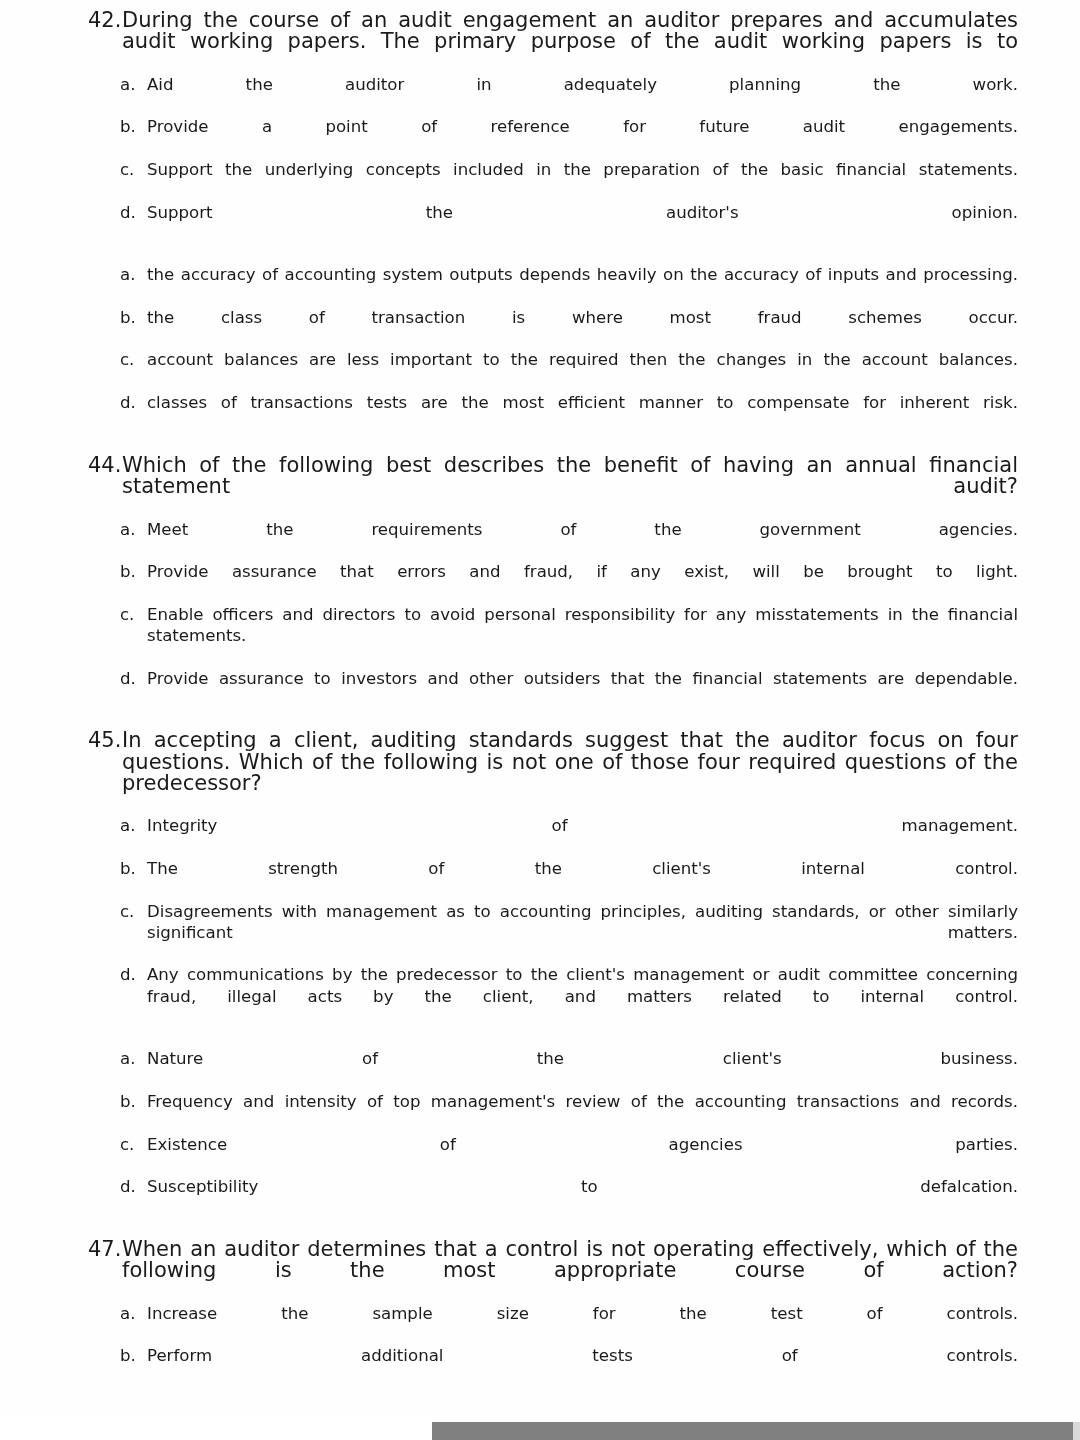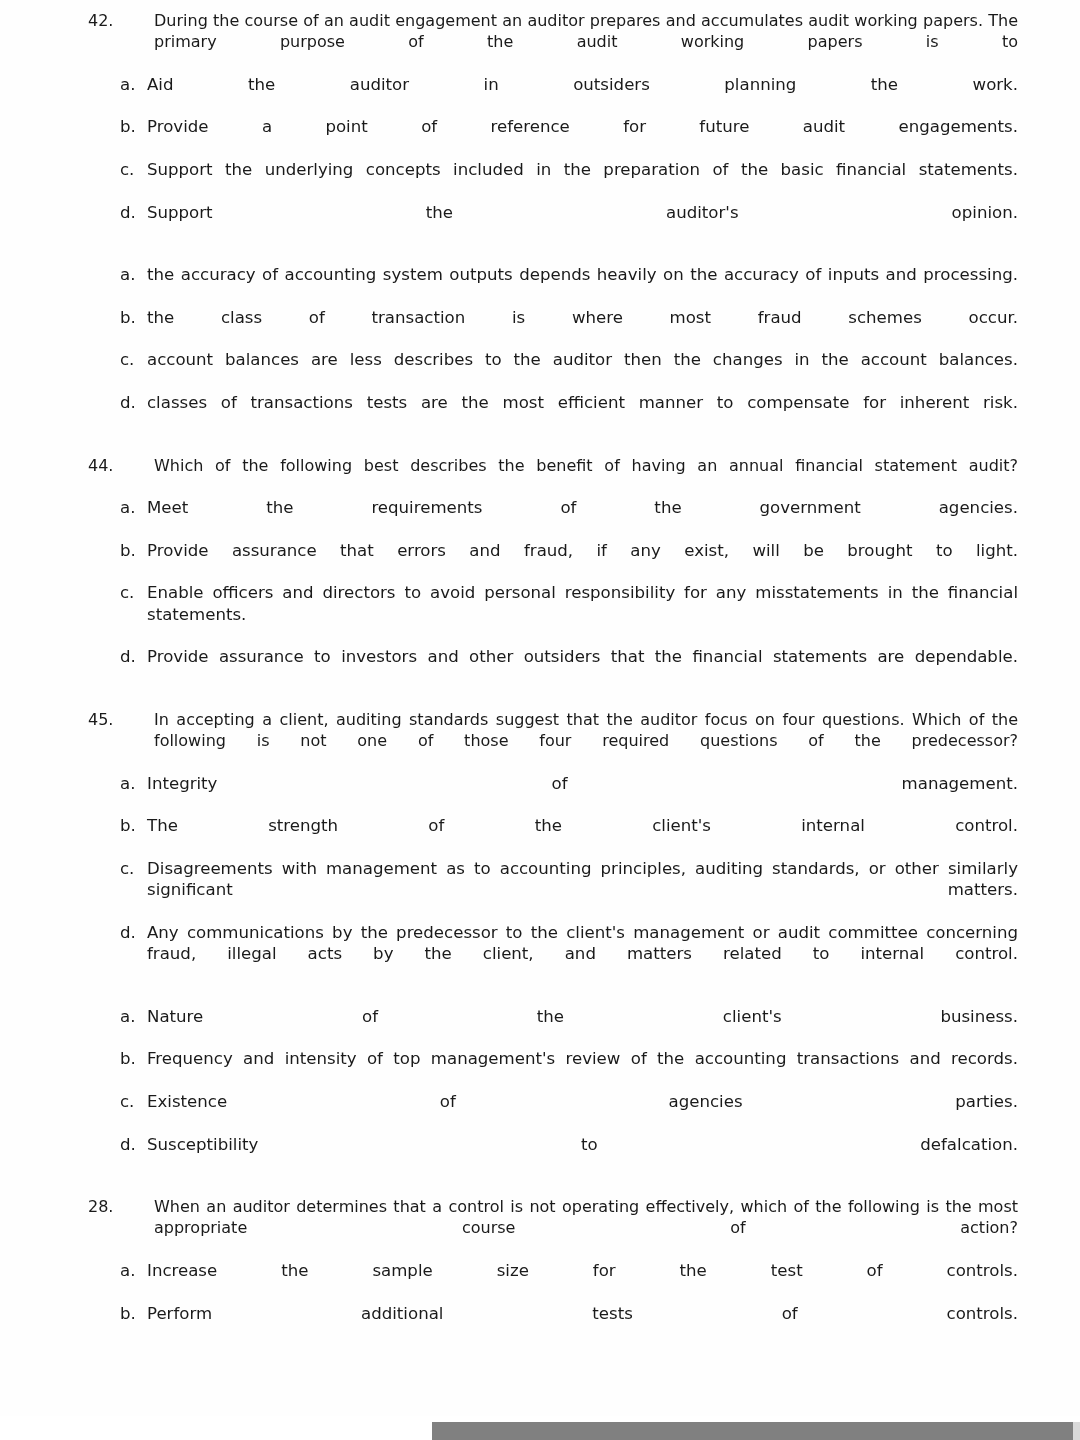--- a/index.html
+++ b/index.html
@@ -53,25 +53,24 @@
   .question {
     margin: 0 0 20px 0;
     display: block;
   }
   .question:last-child { margin-bottom: 0; }
 
   
   .stem {
     display: flex;
     align-items: flex-start;
-    font-size: 16px;
+    font-size: 21px;
     line-height: 21.3px;
     text-align: justify;
     text-justify: inter-word;
-    gap: 32px;
   }
   .stem-num {
     flex: 0 0 auto;
     width: 34px;
     text-align: left;
     white-space: nowrap;
   }
   .stem-text {
     flex: 1 1 auto;
     text-align: justify;
@@ -144,21 +143,21 @@
 <div class="page">
   <div class="question-list" id="question-list">
       <div class="question">
         <div class="stem">
           <span class="stem-num">42.</span>
           <span class="stem-text">During the course of an audit engagement an auditor prepares and accumulates audit working papers. The primary purpose of the audit working papers is to</span>
         </div>
         <ul class="options">
           <li class="option">
             <span class="opt-letter">a.</span>
-            <span class="opt-text">Aid the auditor in outsiders planning the work.</span>
+            <span class="opt-text">Aid the auditor in adequately planning the work.</span>
           </li>
           <li class="option">
             <span class="opt-letter">b.</span>
             <span class="opt-text">Provide a point of reference for future audit engagements.</span>
           </li>
           <li class="option">
             <span class="opt-letter">c.</span>
             <span class="opt-text">Support the underlying concepts included in the preparation of the basic financial statements.</span>
           </li>
           <li class="option">
@@ -172,21 +171,21 @@
           <li class="option">
             <span class="opt-letter">a.</span>
             <span class="opt-text">the accuracy of accounting system outputs depends heavily on the accuracy of inputs and processing.</span>
           </li>
           <li class="option">
             <span class="opt-letter">b.</span>
             <span class="opt-text">the class of transaction is where most fraud schemes occur.</span>
           </li>
           <li class="option">
             <span class="opt-letter">c.</span>
-            <span class="opt-text">account balances are less describes to the auditor then the changes in the account balances.</span>
+            <span class="opt-text">account balances are less important to the required then the changes in the account balances.</span>
           </li>
           <li class="option">
             <span class="opt-letter">d.</span>
             <span class="opt-text">classes of transactions tests are the most efficient manner to compensate for inherent risk.</span>
           </li>
         </ul>
       </div>
       <div class="question">
         <div class="stem">
           <span class="stem-num">44.</span>
@@ -250,21 +249,21 @@
             <span class="opt-text">Existence of agencies parties.</span>
           </li>
           <li class="option">
             <span class="opt-letter">d.</span>
             <span class="opt-text">Susceptibility to defalcation.</span>
           </li>
         </ul>
       </div>
       <div class="question">
         <div class="stem">
-          <span class="stem-num">28.</span>
+          <span class="stem-num">47.</span>
           <span class="stem-text">When an auditor determines that a control is not operating effectively, which of the following is the most appropriate course of action?</span>
         </div>
         <ul class="options">
           <li class="option">
             <span class="opt-letter">a.</span>
             <span class="opt-text">Increase the sample size for the test of controls.</span>
           </li>
           <li class="option">
             <span class="opt-letter">b.</span>
             <span class="opt-text">Perform additional tests of controls.</span>

